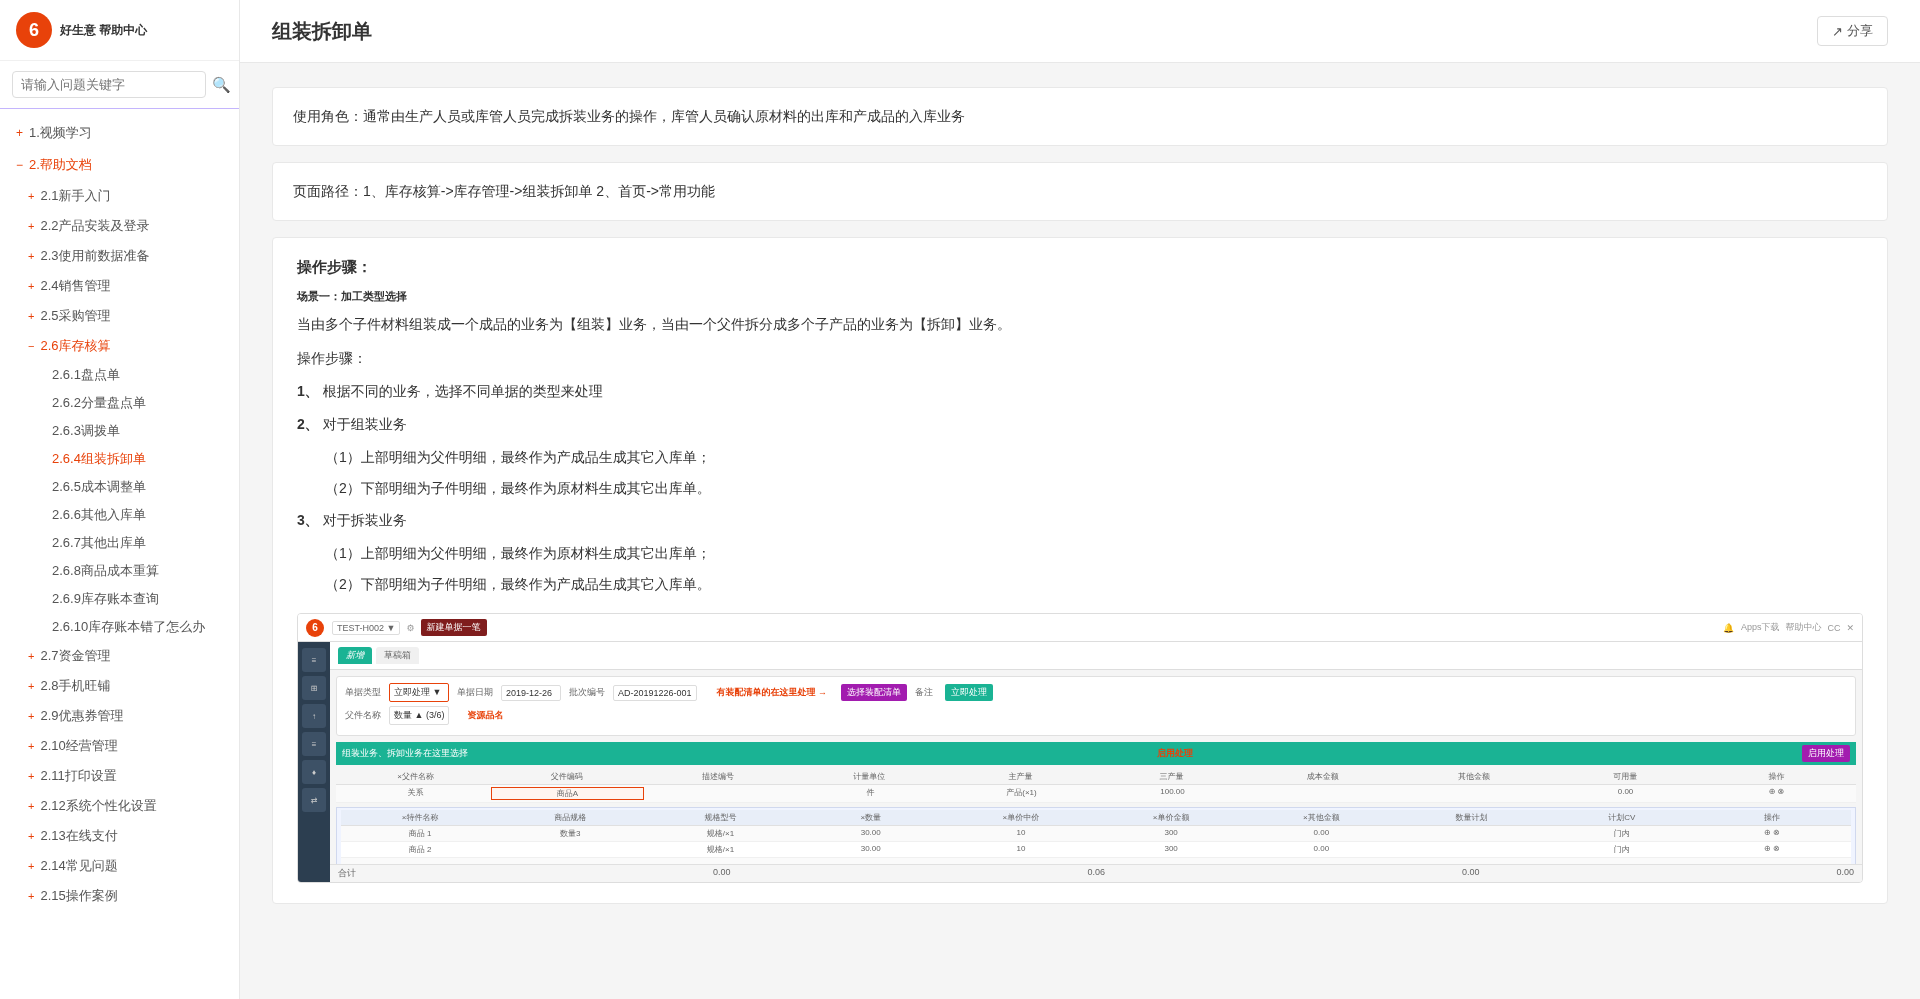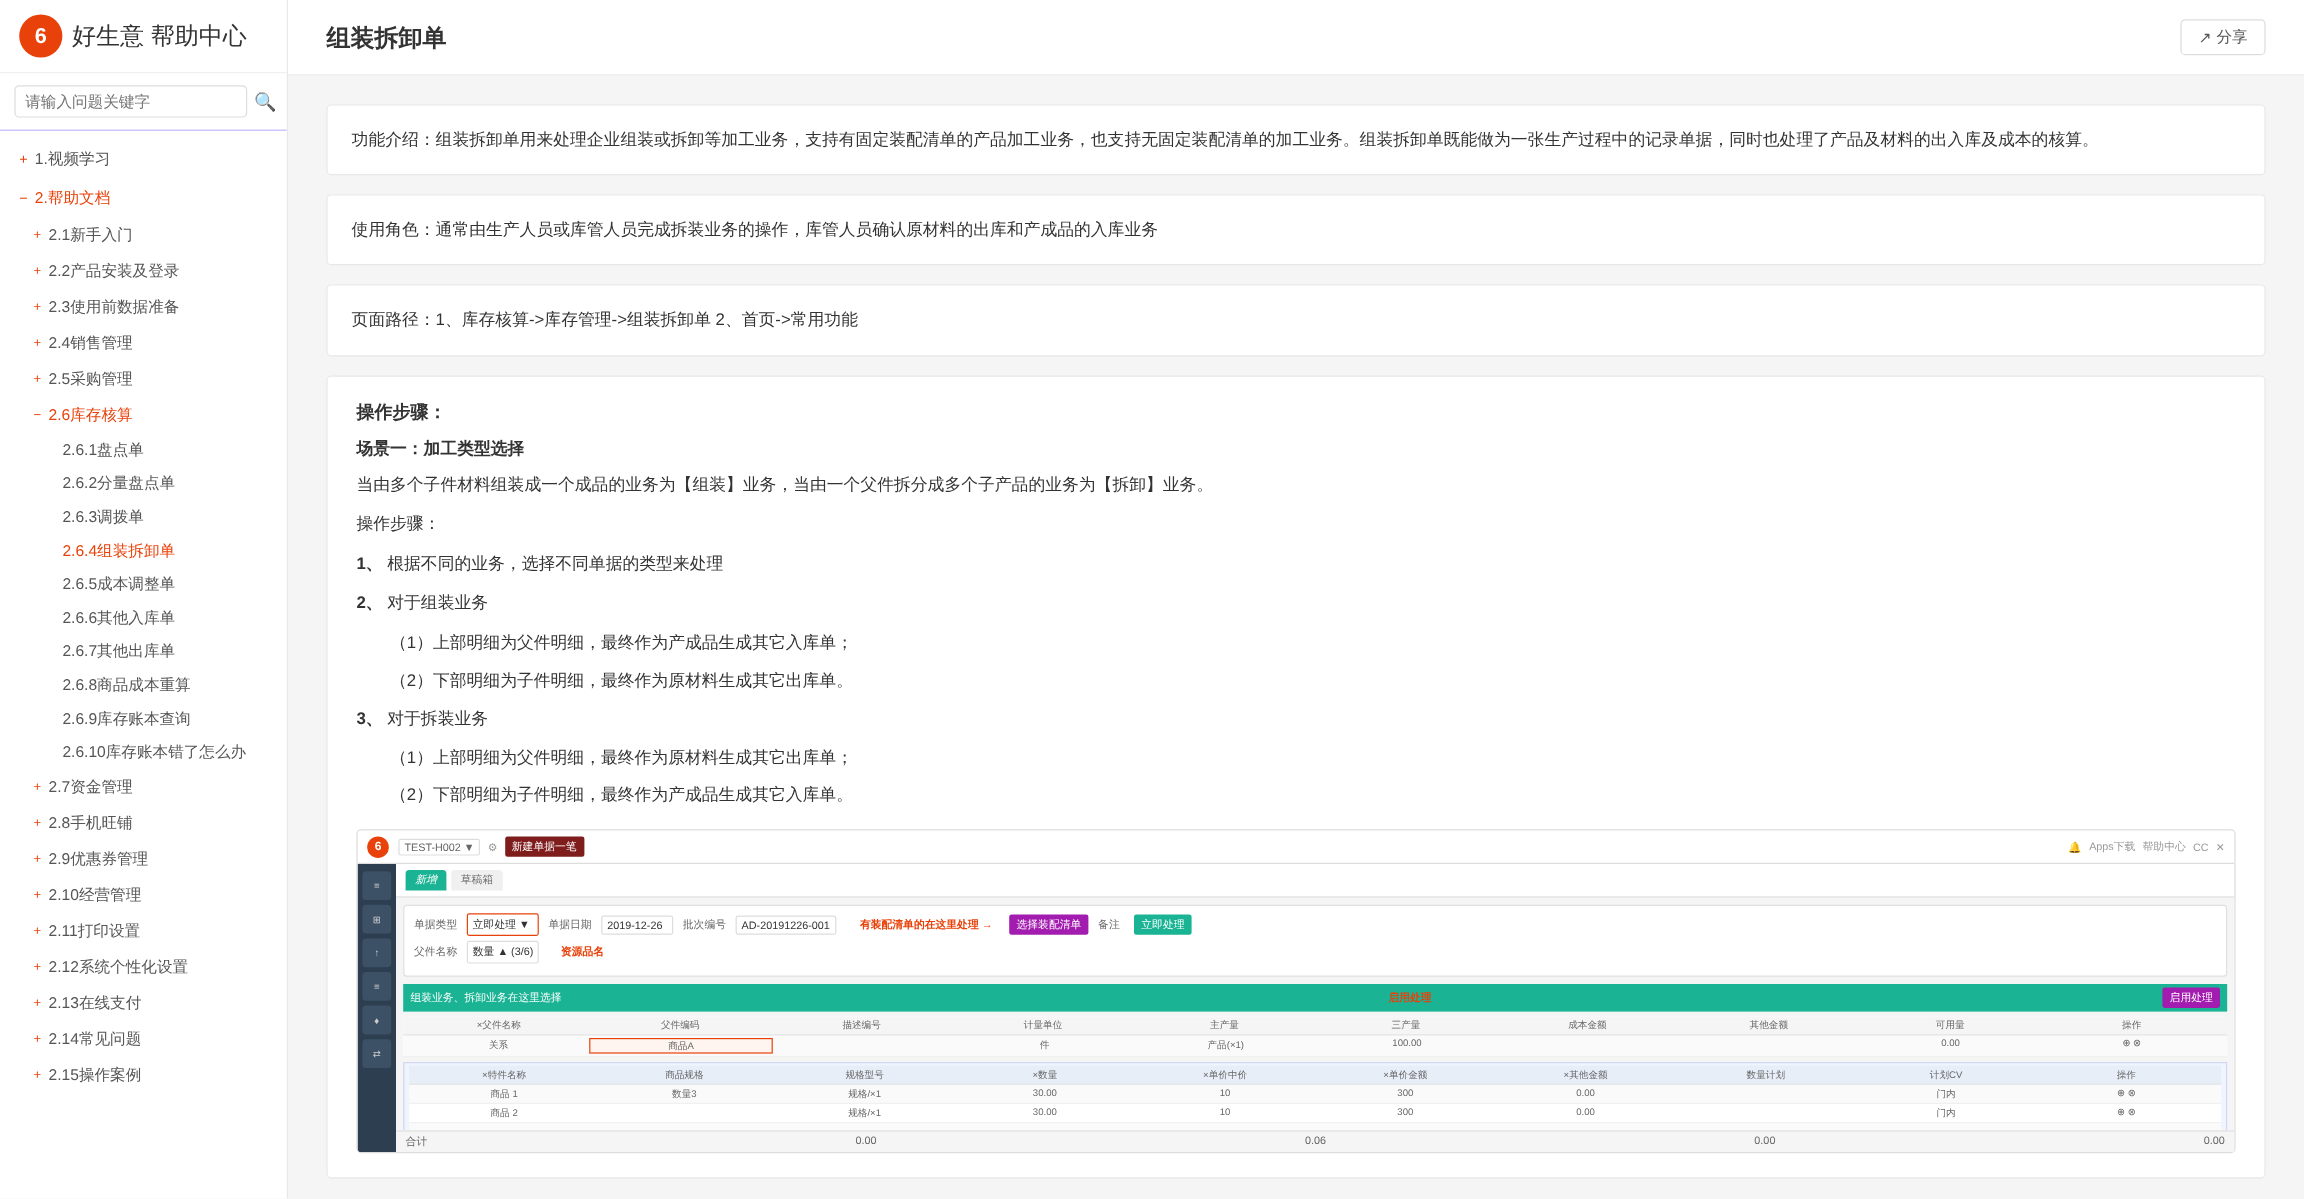--- a/index.html
+++ b/index.html
@@ -25,21 +25,21 @@
     .logo-circle {
       width: 36px; height: 36px;
       background: #e8420a;
       border-radius: 50%;
       display: flex; align-items: center; justify-content: center;
       color: #fff; font-weight: bold; font-size: 18px;
       margin-right: 8px;
       flex-shrink: 0;
     }
     .app-name {
-      font-size: 20px; font-weight: normal; color: #333;
+      font-size: 12px; font-weight: bold; color: #333;
     }
     .search-box {
       padding: 10px 12px;
       border-bottom: 1px solid #c4b5fd;
       display: flex; align-items: center; gap: 6px;
     }
     .search-box input {
       border: 1px solid #ddd; border-radius: 4px;
       padding: 5px 8px; font-size: 13px;
       flex: 1; outline: none; color: #999;
@@ -116,21 +116,21 @@
       line-height: 1.8;
       color: #333;
     }
     .steps-section {
       background: #fff;
       border: 1px solid #e8e8e8;
       border-radius: 4px;
       padding: 20px 24px;
     }
     .steps-title { font-weight: bold; font-size: 15px; margin-bottom: 12px; }
-    .steps-subtitle { font-weight: bold; margin-top: 12px; margin-bottom: 8px; font-size: 14px; }
+    .steps-subtitle { font-weight: bold; margin-top: 12px; margin-bottom: 8px; font-size: 11px; }
     .step-text { margin-bottom: 8px; font-size: 14px; line-height: 1.8; }
     .step-sub { margin-left: 28px; margin-bottom: 6px; font-size: 14px; line-height: 1.8; }
     .screenshot-container {
       margin-top: 16px;
       border: 1px solid #ddd;
       border-radius: 4px;
       overflow: hidden;
       background: #f0f0f0;
       position: relative;
       height: 270px;
@@ -368,23 +368,20 @@
   <div class="main-header">
     <h1 class="page-title-text">组装拆卸单</h1>
     <button class="share-btn">
       <span>↗</span>
       <span>分享</span>
     </button>
   </div>
 
   <div class="content-area">
 
-    <div class="info-card">
-      <span>功能介绍：组装拆卸单用来处理企业组装或拆卸等加工业务，支持有固定装配清单的产品加工业务，也支持无固定装配清单的加工业务。组装拆卸单既能做为一张生产过程中的记录单据，同时也处理了产品及材料的出入库及成本的核算。</span>
-    </div>
 
     <div class="info-card">
       <span>使用角色：通常由生产人员或库管人员完成拆装业务的操作，库管人员确认原材料的出库和产成品的入库业务</span>
     </div>
 
     <div class="info-card">
       <span>页面路径：1、库存核算-&gt;库存管理-&gt;组装拆卸单 2、首页-&gt;常用功能</span>
     </div>
 
     <div class="steps-section">

